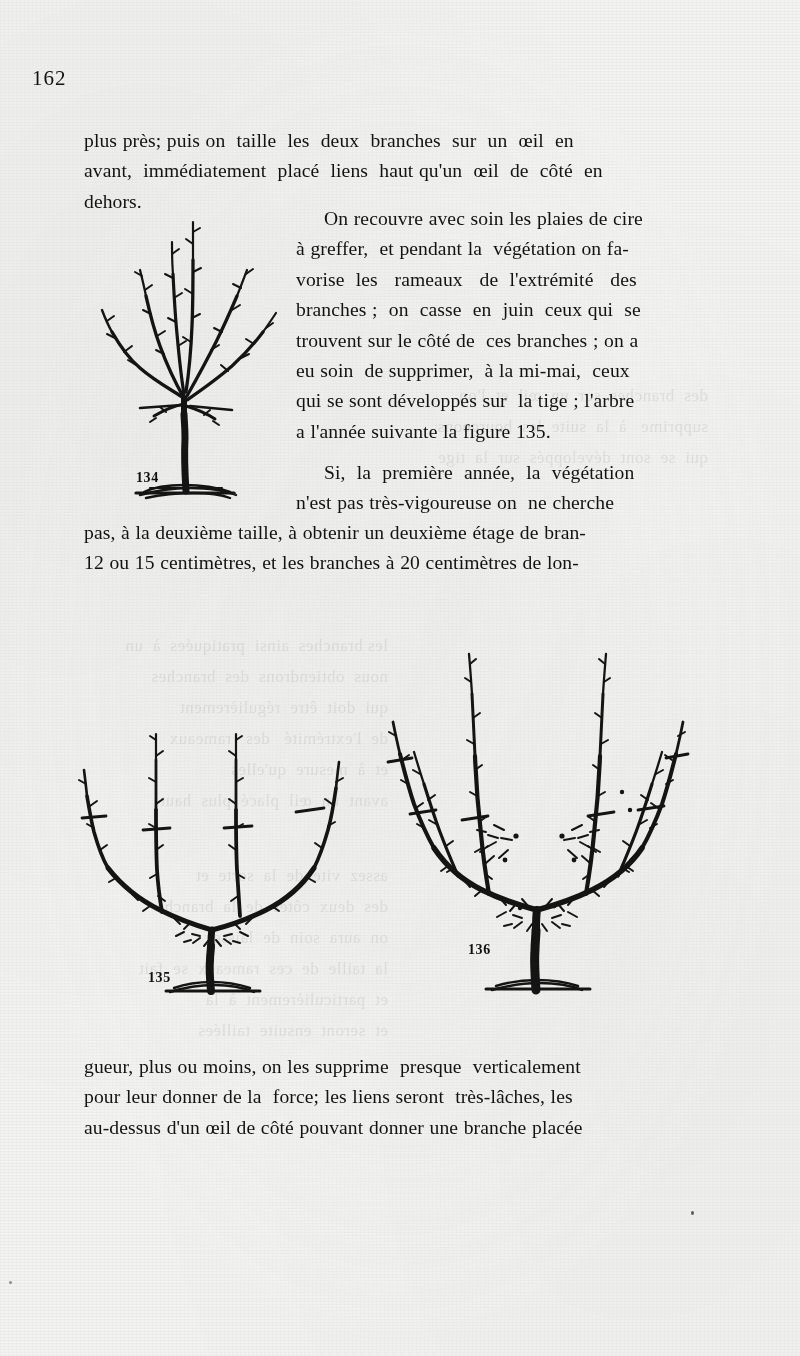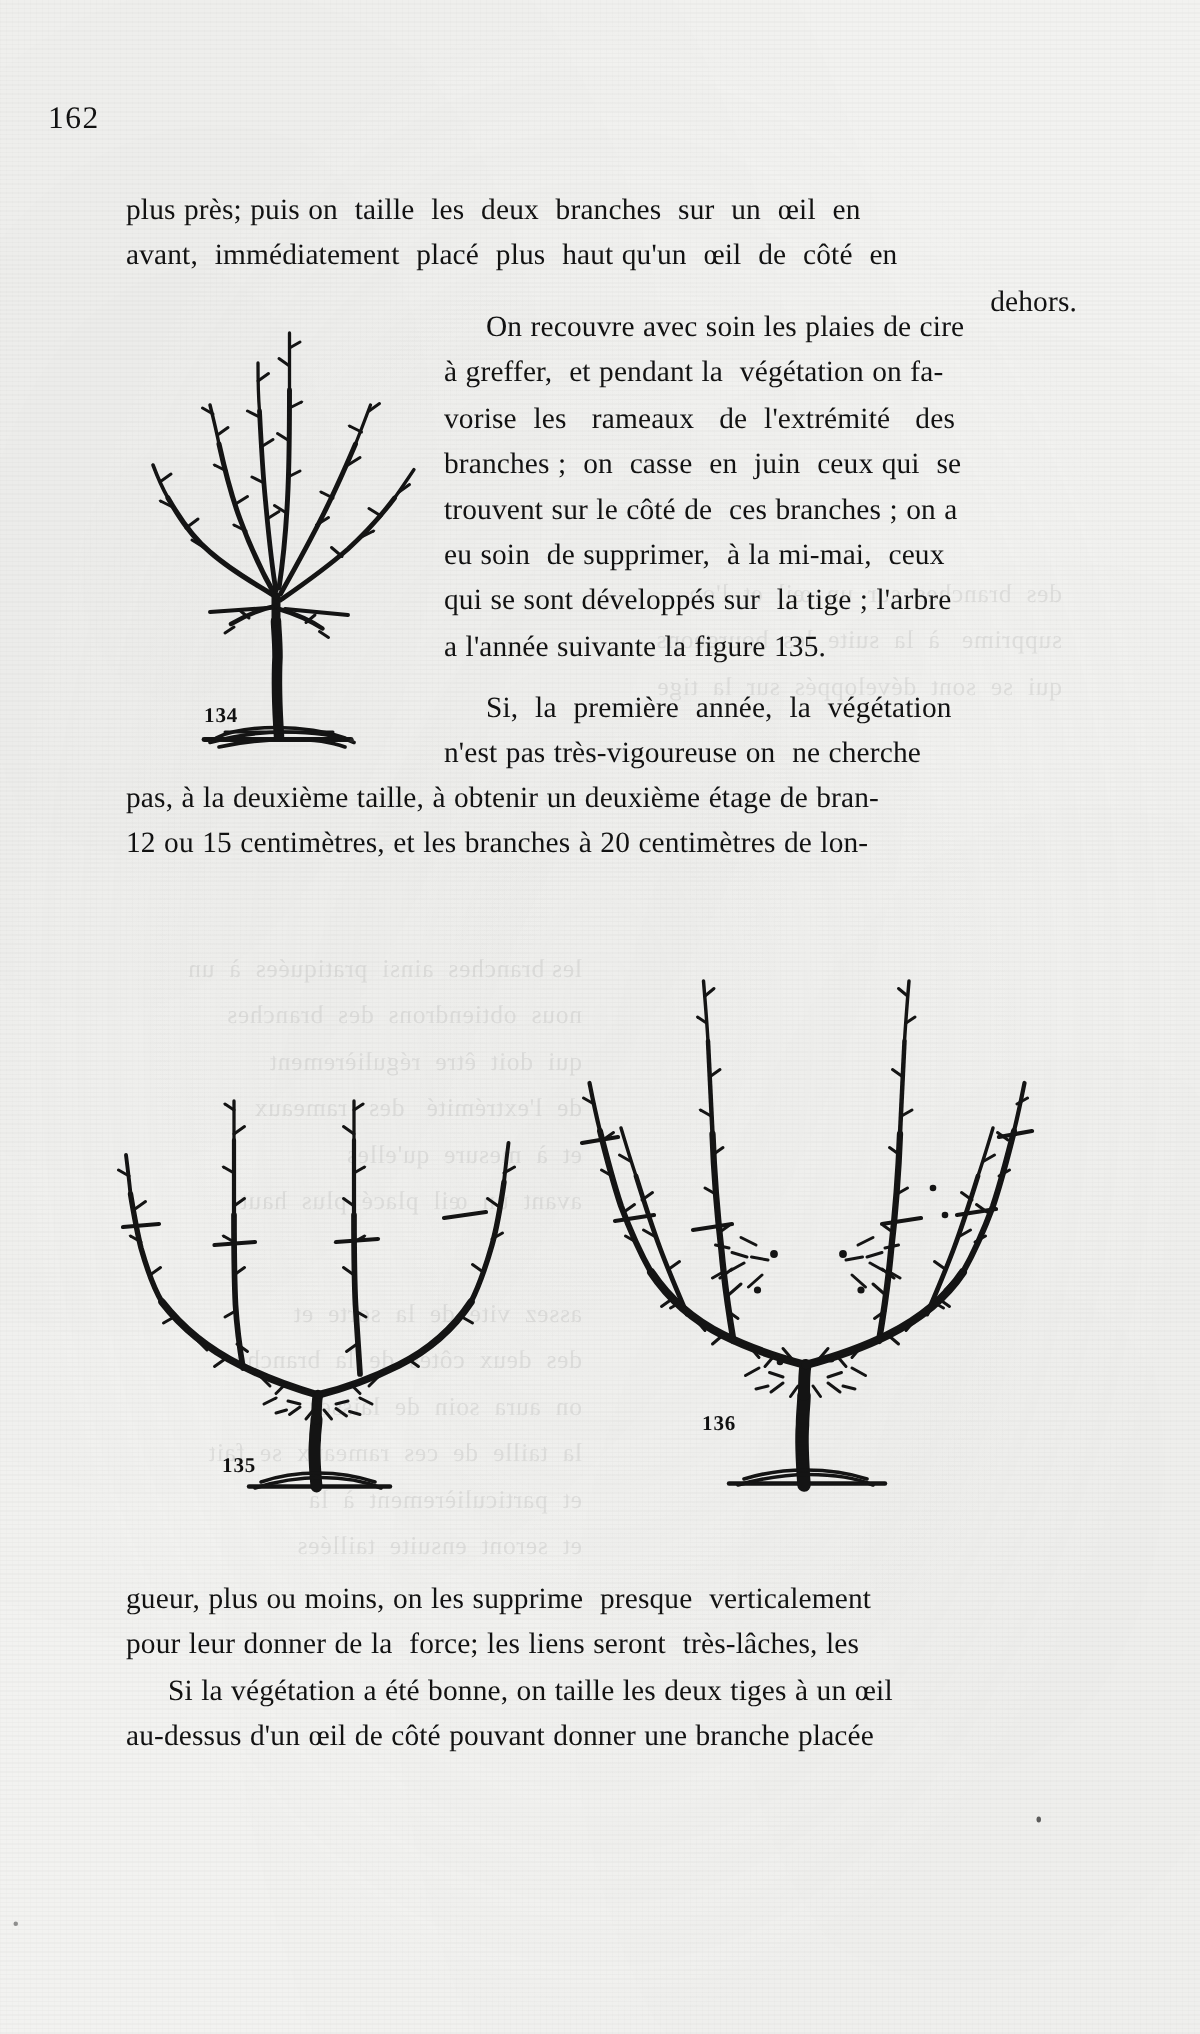--- a/index.html
+++ b/index.html
@@ -57,21 +57,21 @@
   .txt {
     position: absolute;
     font-size: 19.6px;
     line-height: 30.4px;
     text-align: justify;
     text-justify: inter-word;
     letter-spacing: .1px;
     word-spacing: .6px;
   }
   .txt .ln { display: block; white-space: pre; }
-  .center-line { text-align: right; }
+  .center-line { text-align: left; }
 
   
   #block-top     { left: 84px; top: 110px;  width: 634px; margin-top: 16px; }
   #block-right   { left: 296px; top: 204px; width: 422px; }
   #block-right2  { left: 296px; top: 458px; width: 422px; }
   #block-mid     { left: 84px; top: 518px;  width: 634px; }
   #block-bottom  { left: 84px; top: 1052px; width: 634px; }
 
   .fig {
     position: absolute;
@@ -112,21 +112,21 @@
 la  taille  de  ces  rameaux  se  fait
 et  particulièrement  à  la
 et  seront  ensuite  taillées</div>
 
   <div class="grain"></div>
 
   <div class="folio">162</div>
 
   <div class="txt" id="block-top">
     <span class="ln">plus près; puis on  taille  les  deux  branches  sur  un  œil  en</span>
-    <span class="ln">avant,  immédiatement  placé  plus  haut qu'un  œil  de  côté  en</span>
+    <span class="ln">avant,  immédiatement  placé  liens  haut qu'un  œil  de  côté  en</span>
     <span class="ln center-line">dehors.</span>
   </div>
 
   <div class="fig" id="fig-134" style="left:84px; top:186px;">
     <svg width="200" height="320" viewBox="0 0 200 320">
       <g stroke="#141414" fill="none" stroke-linecap="round">
 
         <path d="M102,305 C101,290 100,272 101,252 C101,240 100,232 100,228" stroke-width="7"></path>
         <path d="M100,228 C100,222 100,216 100,212" stroke-width="6"></path>
 
@@ -473,20 +473,19 @@
           <circle cx="244" cy="186" r="2.2"></circle>
         </g>
       </g>
     </svg>
     <div class="figcap" style="left:82px; top:318px;">136</div>
   </div>
 
   <div class="txt" id="block-bottom">
     <span class="ln">gueur, plus ou moins, on les supprime  presque  verticalement</span>
     <span class="ln">pour leur donner de la  force; les liens seront  très-lâches, les</span>
-    <span class="ln" style="padding-left:28px">Si la végétation a été bonne, on taille les deux tiges à un œil</span>
     <span class="ln">au-dessus d'un œil de côté pouvant donner une branche placée</span>
   </div>
 
   <div class="speck" style="left:691px; top:1211px; width:3px; height:4px;"></div>
   <div class="speck" style="left:9px; top:1281px; width:3px; height:3px; opacity:.5;"></div>
 
 </div>
 
 </body></html>

